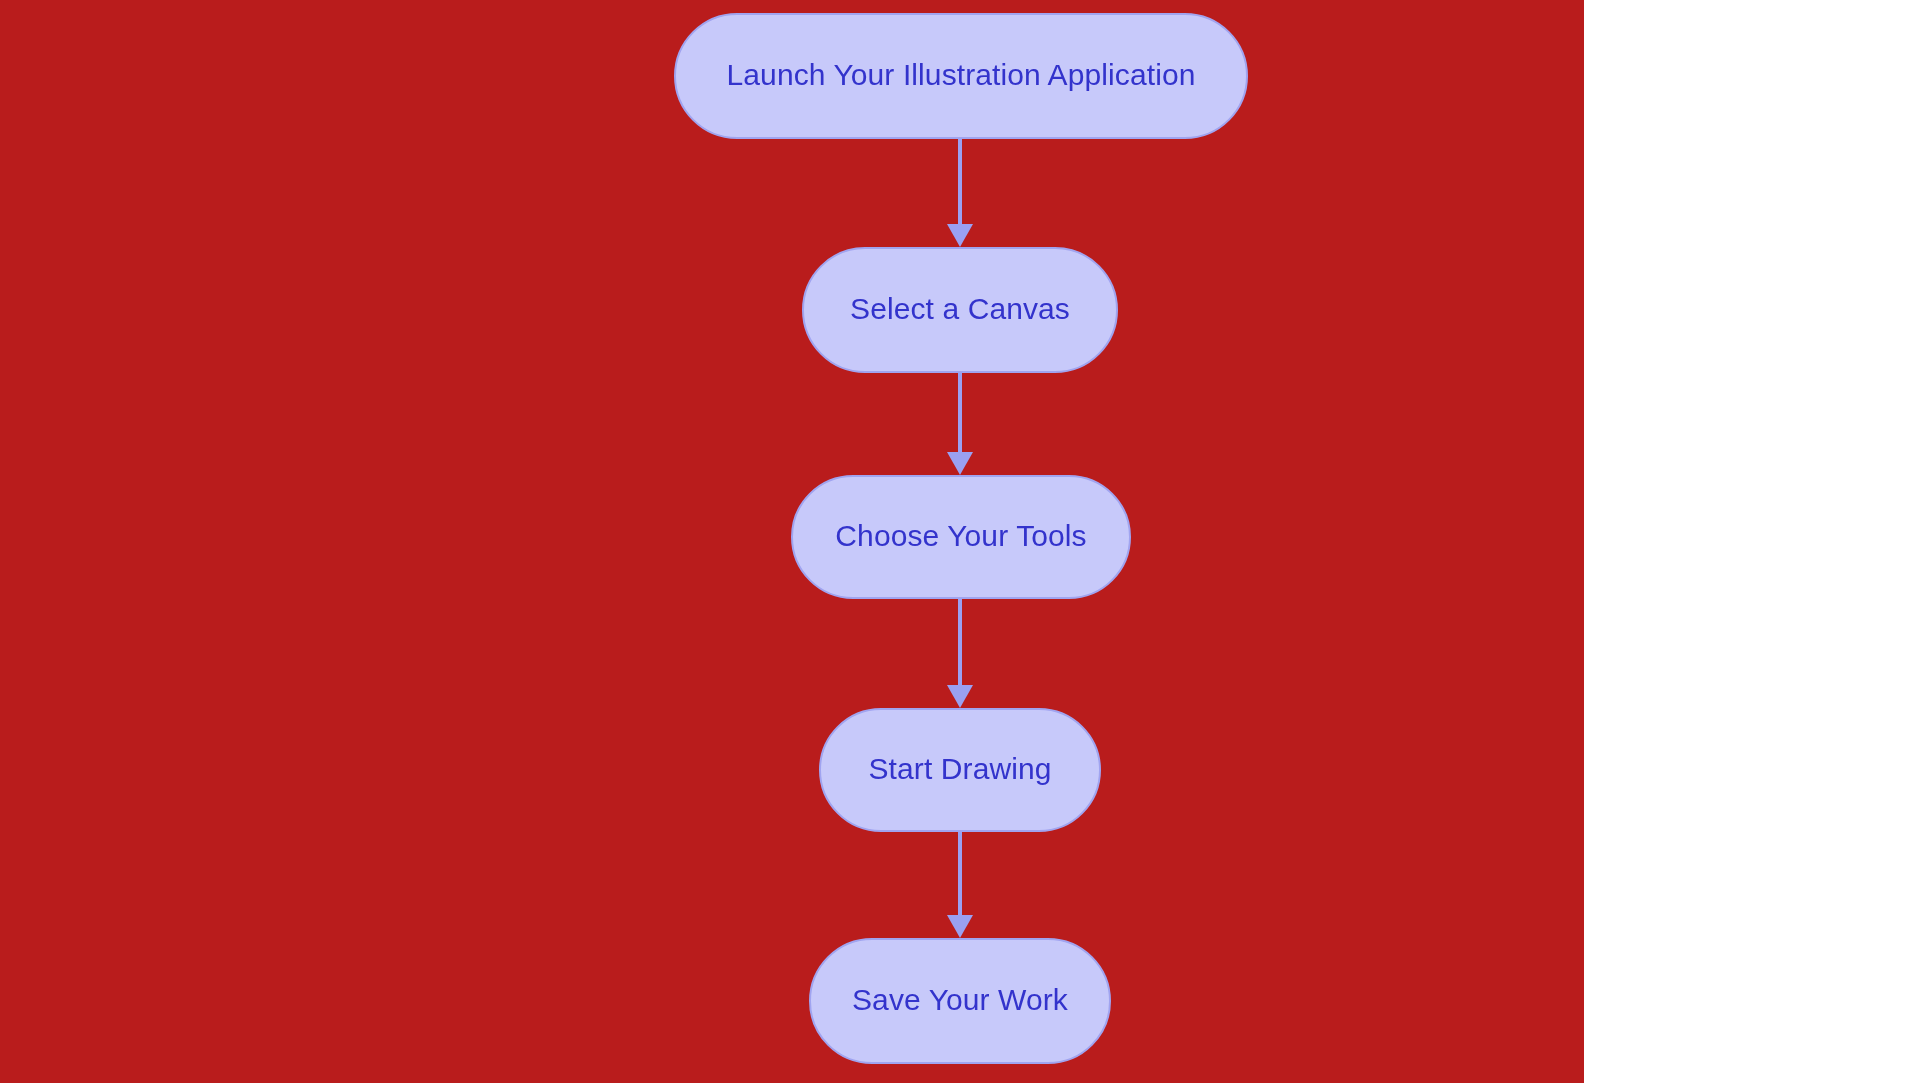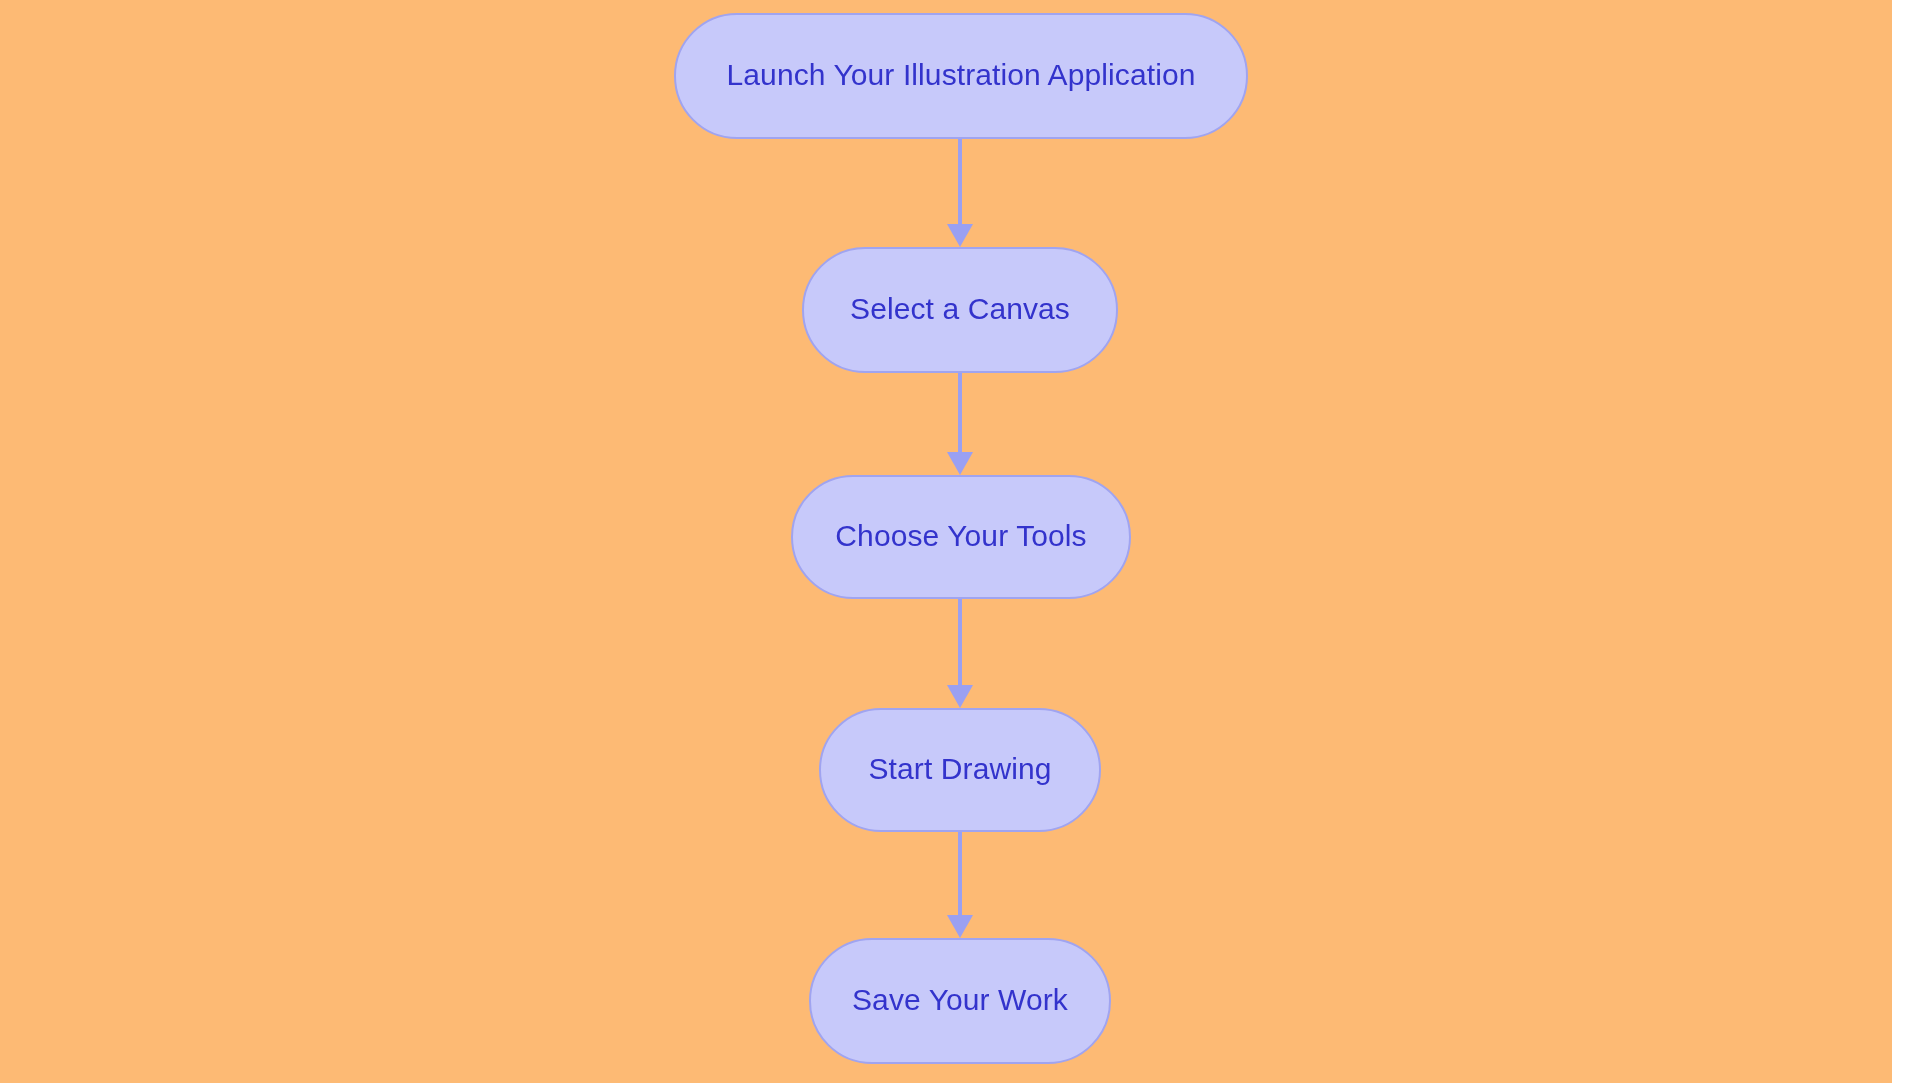--- a/index.html
+++ b/index.html
@@ -6,23 +6,23 @@
   html, body {
     margin: 0;
     padding: 0;
     background: #ffffff;
   }
   body {
     font-family: "Liberation Sans", "DejaVu Sans", sans-serif;
   }
   #canvas {
     position: relative;
-    width: 1892px;
+    width: 1584px;
     height: 1083px;
-    background: #fdba74;
+    background: #b91c1c;
     overflow: hidden;
   }
   #flow-svg {
     position: absolute;
     top: 0;
     left: 0;
     width: 1920px;
     height: 1083px;
     display: block;
   }

